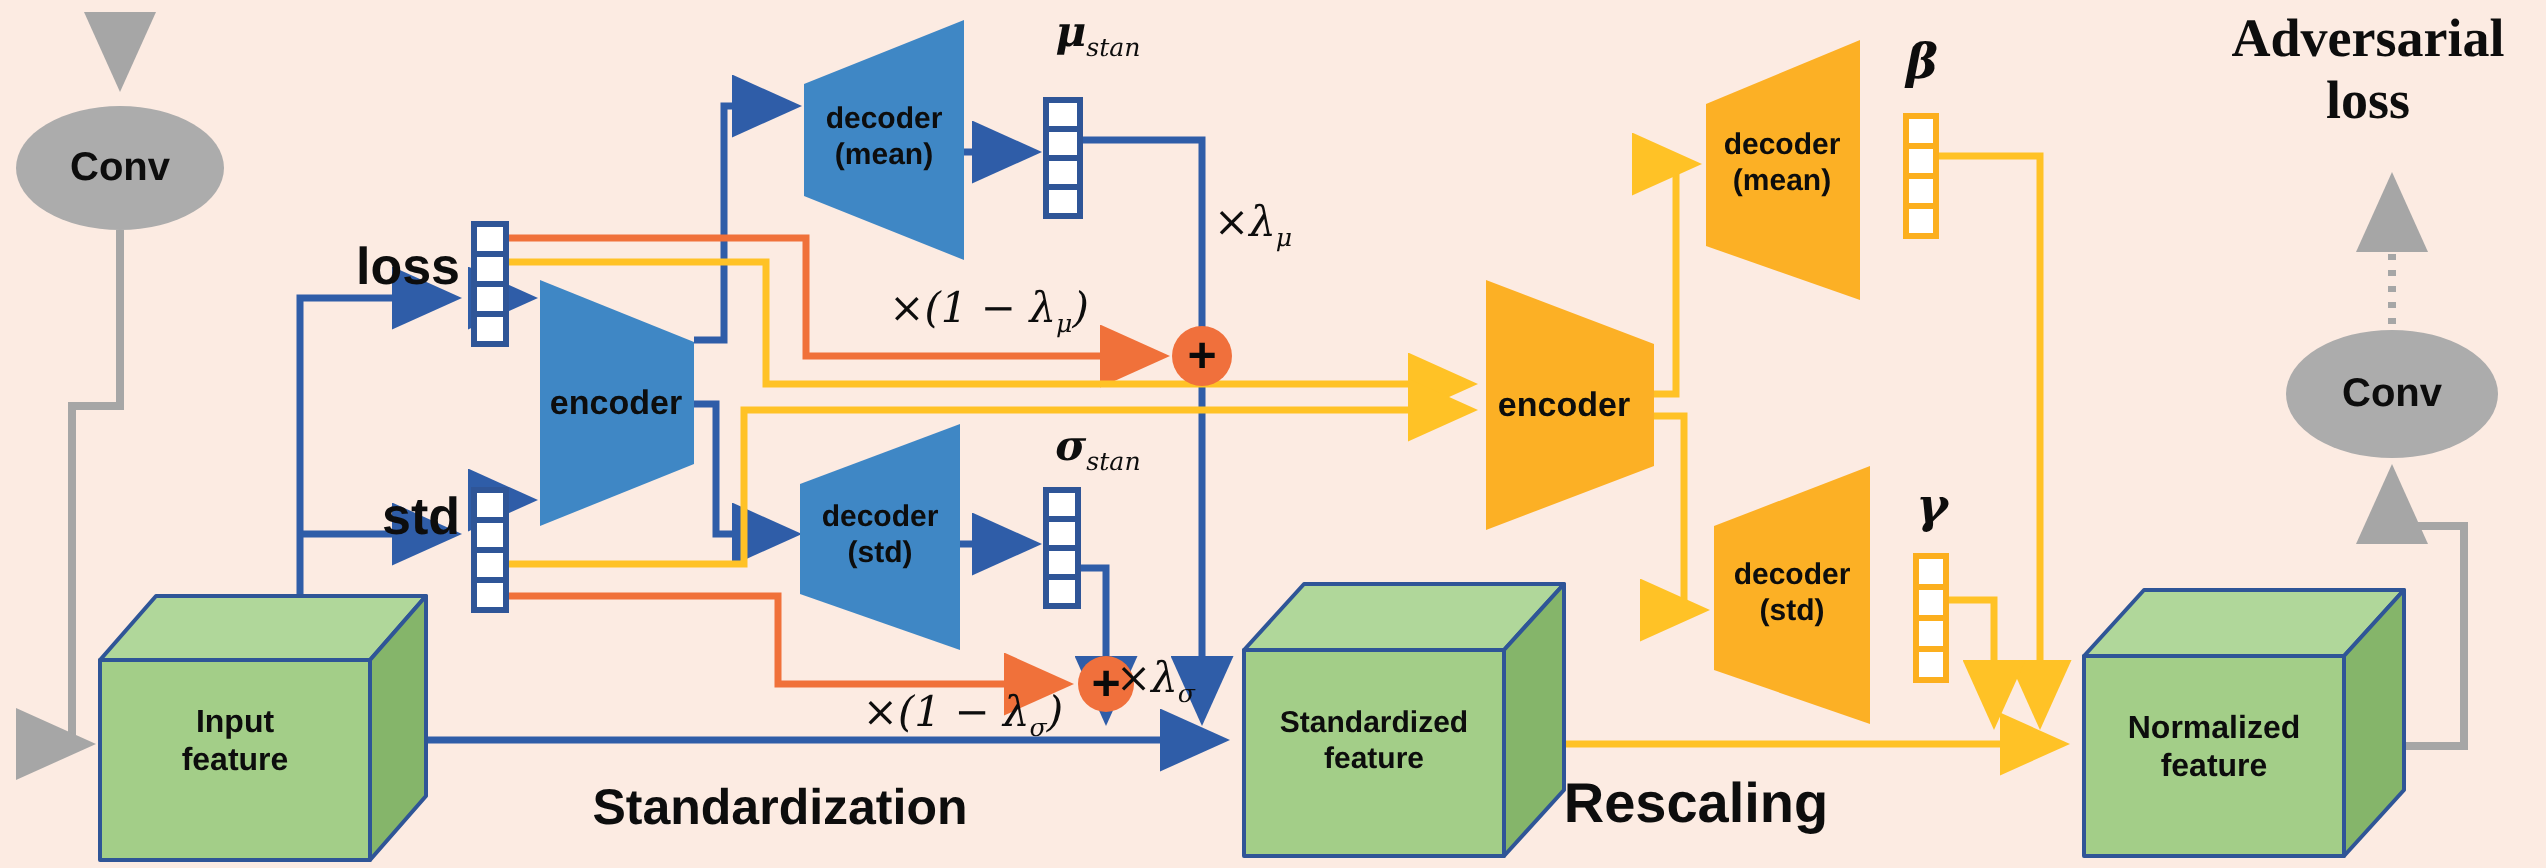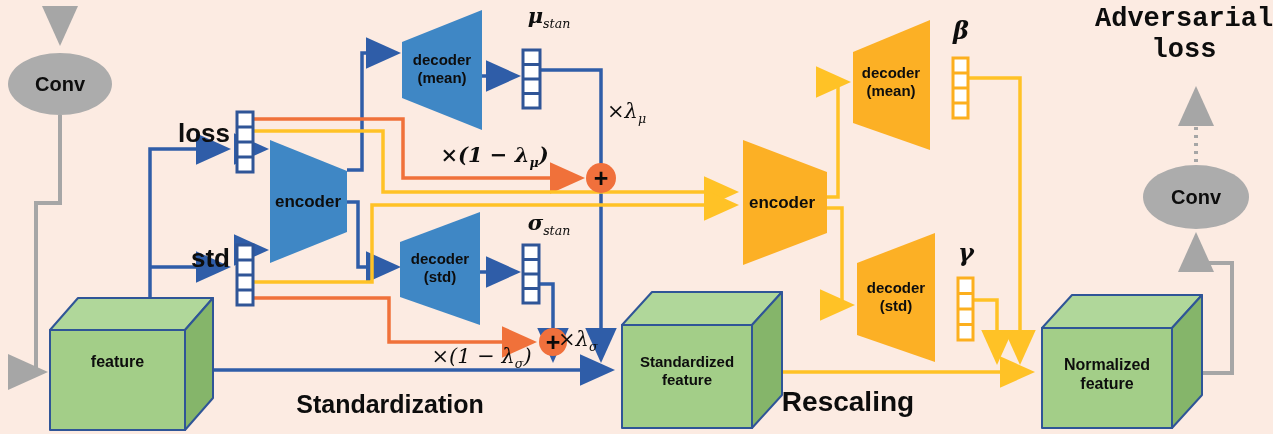--- a/index.html
+++ b/index.html
@@ -152,21 +152,21 @@
     <circle cx="601" cy="178" r="15" class="addc"></circle>
     <circle cx="553" cy="342" r="14" class="addc"></circle>
   </svg>
 
   <div class="plus" style="left:586px;top:166px;">+</div>
   <div class="plus" style="left:538px;top:330px;">+</div>
 
   <div class="lbl ctr" style="left:10px;top:72px;width:100px;font-size:20px;">Conv</div>
   <div class="lbl ctr" style="left:1146px;top:185px;width:100px;font-size:20px;">Conv</div>
 
-  <div class="lbl ctr serif" style="left:1095px;top:4px;width:178px;font-size:27px;line-height:1.15;font-family:Liberation Mono, monospace;">
+  <div class="lbl ctr serif" style="left:1095px;top:4px;width:178px;font-size:27px;line-height:1.15;">
     <div>Adversarial</div>
     <div>loss</div>
   </div>
 
   <div class="lbl rt" style="left:145px;top:118px;width:85px;font-size:26px;">loss</div>
   <div class="lbl rt" style="left:145px;top:243px;width:85px;font-size:26px;">std</div>
 
   <div class="lbl ctr" style="left:266px;top:192px;width:84px;font-size:17px;">encoder</div>
   <div class="lbl ctr" style="left:398px;top:51px;width:88px;font-size:15px;">
     <div>decoder</div>
@@ -179,21 +179,21 @@
 
   <div class="math ctr" style="left:514px;top:4px;width:70px;font-size:21px;">
     <span class="mb">μ</span><sub>stan</sub>
   </div>
   <div class="math ctr" style="left:514px;top:211px;width:70px;font-size:21px;">
     <span class="mb">σ</span><sub>stan</sub>
   </div>
   <div class="math" style="left:607px;top:100px;font-size:21px;">
     <span>×λ</span><sub>μ</sub>
   </div>
-  <div class="math ctr" style="left:437px;top:143px;width:115px;font-size:21px;font-weight:bold;">
+  <div class="math ctr" style="left:437px;top:143px;width:115px;font-size:21px;">
     <span>×(1 − λ</span><sub>μ</sub><span>)</span>
   </div>
   <div class="math" style="left:558px;top:296px;font-size:21px;margin-top:32px;">
     <span>×λ</span><sub>σ</sub>
   </div>
   <div class="math ctr" style="left:424px;top:345px;width:115px;font-size:21px;">
     <span>×(1 − λ</span><sub>σ</sub><span>)</span>
   </div>
 
   <div class="lbl ctr" style="left:737px;top:193px;width:90px;font-size:17px;">encoder</div>
@@ -206,20 +206,21 @@
     <div>(std)</div>
   </div>
 
   <div class="math ctr mb" style="left:941px;top:18px;width:40px;font-size:24px;">β</div>
   <div class="math ctr mb" style="left:946px;top:240px;width:40px;font-size:24px;">γ</div>
 
   <div class="lbl ctr" style="left:278px;top:389px;width:224px;font-size:25px;">Standardization</div>
   <div class="lbl ctr" style="left:768px;top:385px;width:160px;font-size:28px;">Rescaling</div>
 
   <div class="lbl ctr" style="left:55px;top:352px;width:125px;font-size:16px;">
+    <div>Input</div>
     <div>feature</div>
   </div>
   <div class="lbl ctr" style="left:620px;top:353px;width:134px;font-size:15px;">
     <div>Standardized</div>
     <div>feature</div>
   </div>
   <div class="lbl ctr" style="left:1040px;top:355px;width:134px;font-size:16px;">
     <div>Normalized</div>
     <div>feature</div>
   </div>

